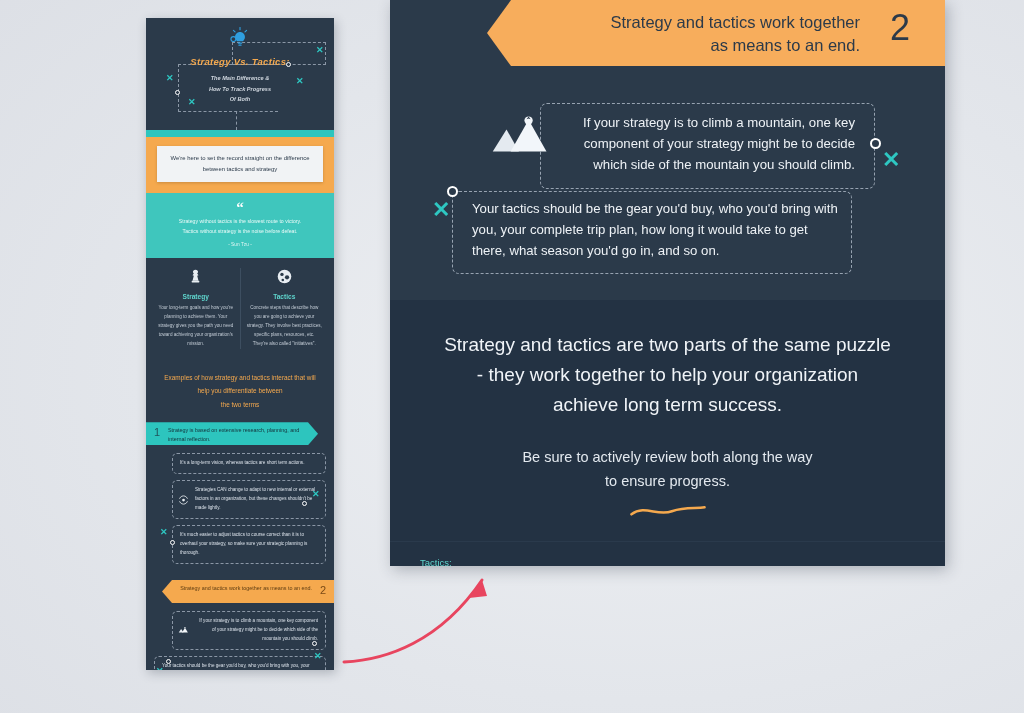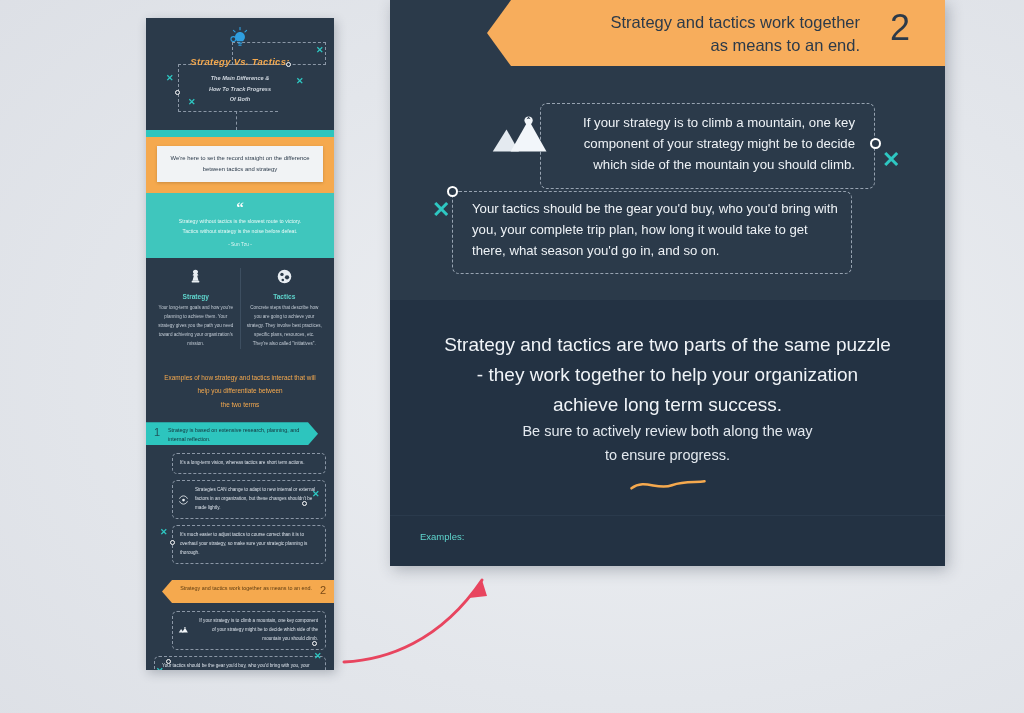--- a/index.html
+++ b/index.html
@@ -167,21 +167,21 @@
     position: absolute; width: 11px; height: 11px;
     border: 2.6px solid #ffffff; border-radius: 50%; background: #2b3a4a;
   }
   .mk-x {
     position: absolute; color: #2ec7c2; font-size: 22px; font-weight: bold;
     line-height: 1; font-family: "Liberation Sans", sans-serif;
   }
 
   .concl { background: #24344459; background: #233243; padding: 30px 52px 22px; text-align: center; }
   .concl-h { font-size: 19px; line-height: 1.58; color: #f0f4f8; }
-  .concl-p { font-size: 14.5px; line-height: 1.62; color: #e3e9ef; }
+  .concl-p { font-size: 14.5px; line-height: 1.62; color: #e3e9ef; margin-top: 26px; }
   .swoosh { margin: 12px auto 0; width: 86px; height: 14px; display: block; }
 
   .foot { background: #233243; border-top: 1px solid #35455870; padding: 14px 30px 0; position: relative; height: 72px; }
   .src-l { font-size: 9.5px; color: #5fd5cd; line-height: 1.55; }
 
   
   .arrow { position: absolute; left: 330px; top: 550px; width: 180px; height: 130px; }
 </style>
 </head>
 <body>
@@ -345,21 +345,21 @@
   <div class="concl">
     <div class="concl-h">Strategy and tactics are two parts of the same puzzle - they work together to help your organization achieve long term success.</div>
     <div class="concl-p" style="white-space:pre-line">Be sure to actively review both along the way
 to ensure progress.</div>
     <svg class="swoosh" viewBox="0 0 100 18">
       <path d="M3 12 C 20 -1, 36 15, 55 8 C 72 2, 86 5, 97 3" fill="none" stroke="#f5a94e" stroke-width="3.2" stroke-linecap="round"></path>
     </svg>
   </div>
 
   <div class="foot">
-    <div class="src-l">Examples:</div>
+    <div class="src-l">Tactics:</div>
 
   </div>
 </div>
 
 <svg class="arrow" viewBox="0 0 180 130">
   <path d="M14 112 C 56 110, 110 92, 152 30" fill="none" stroke="#e8455f" stroke-width="3" stroke-linecap="round"></path>
   <path d="M152 30 L 139 48 L 157 46 Z" fill="#e8455f"></path>
 </svg>
 
 </body></html>

